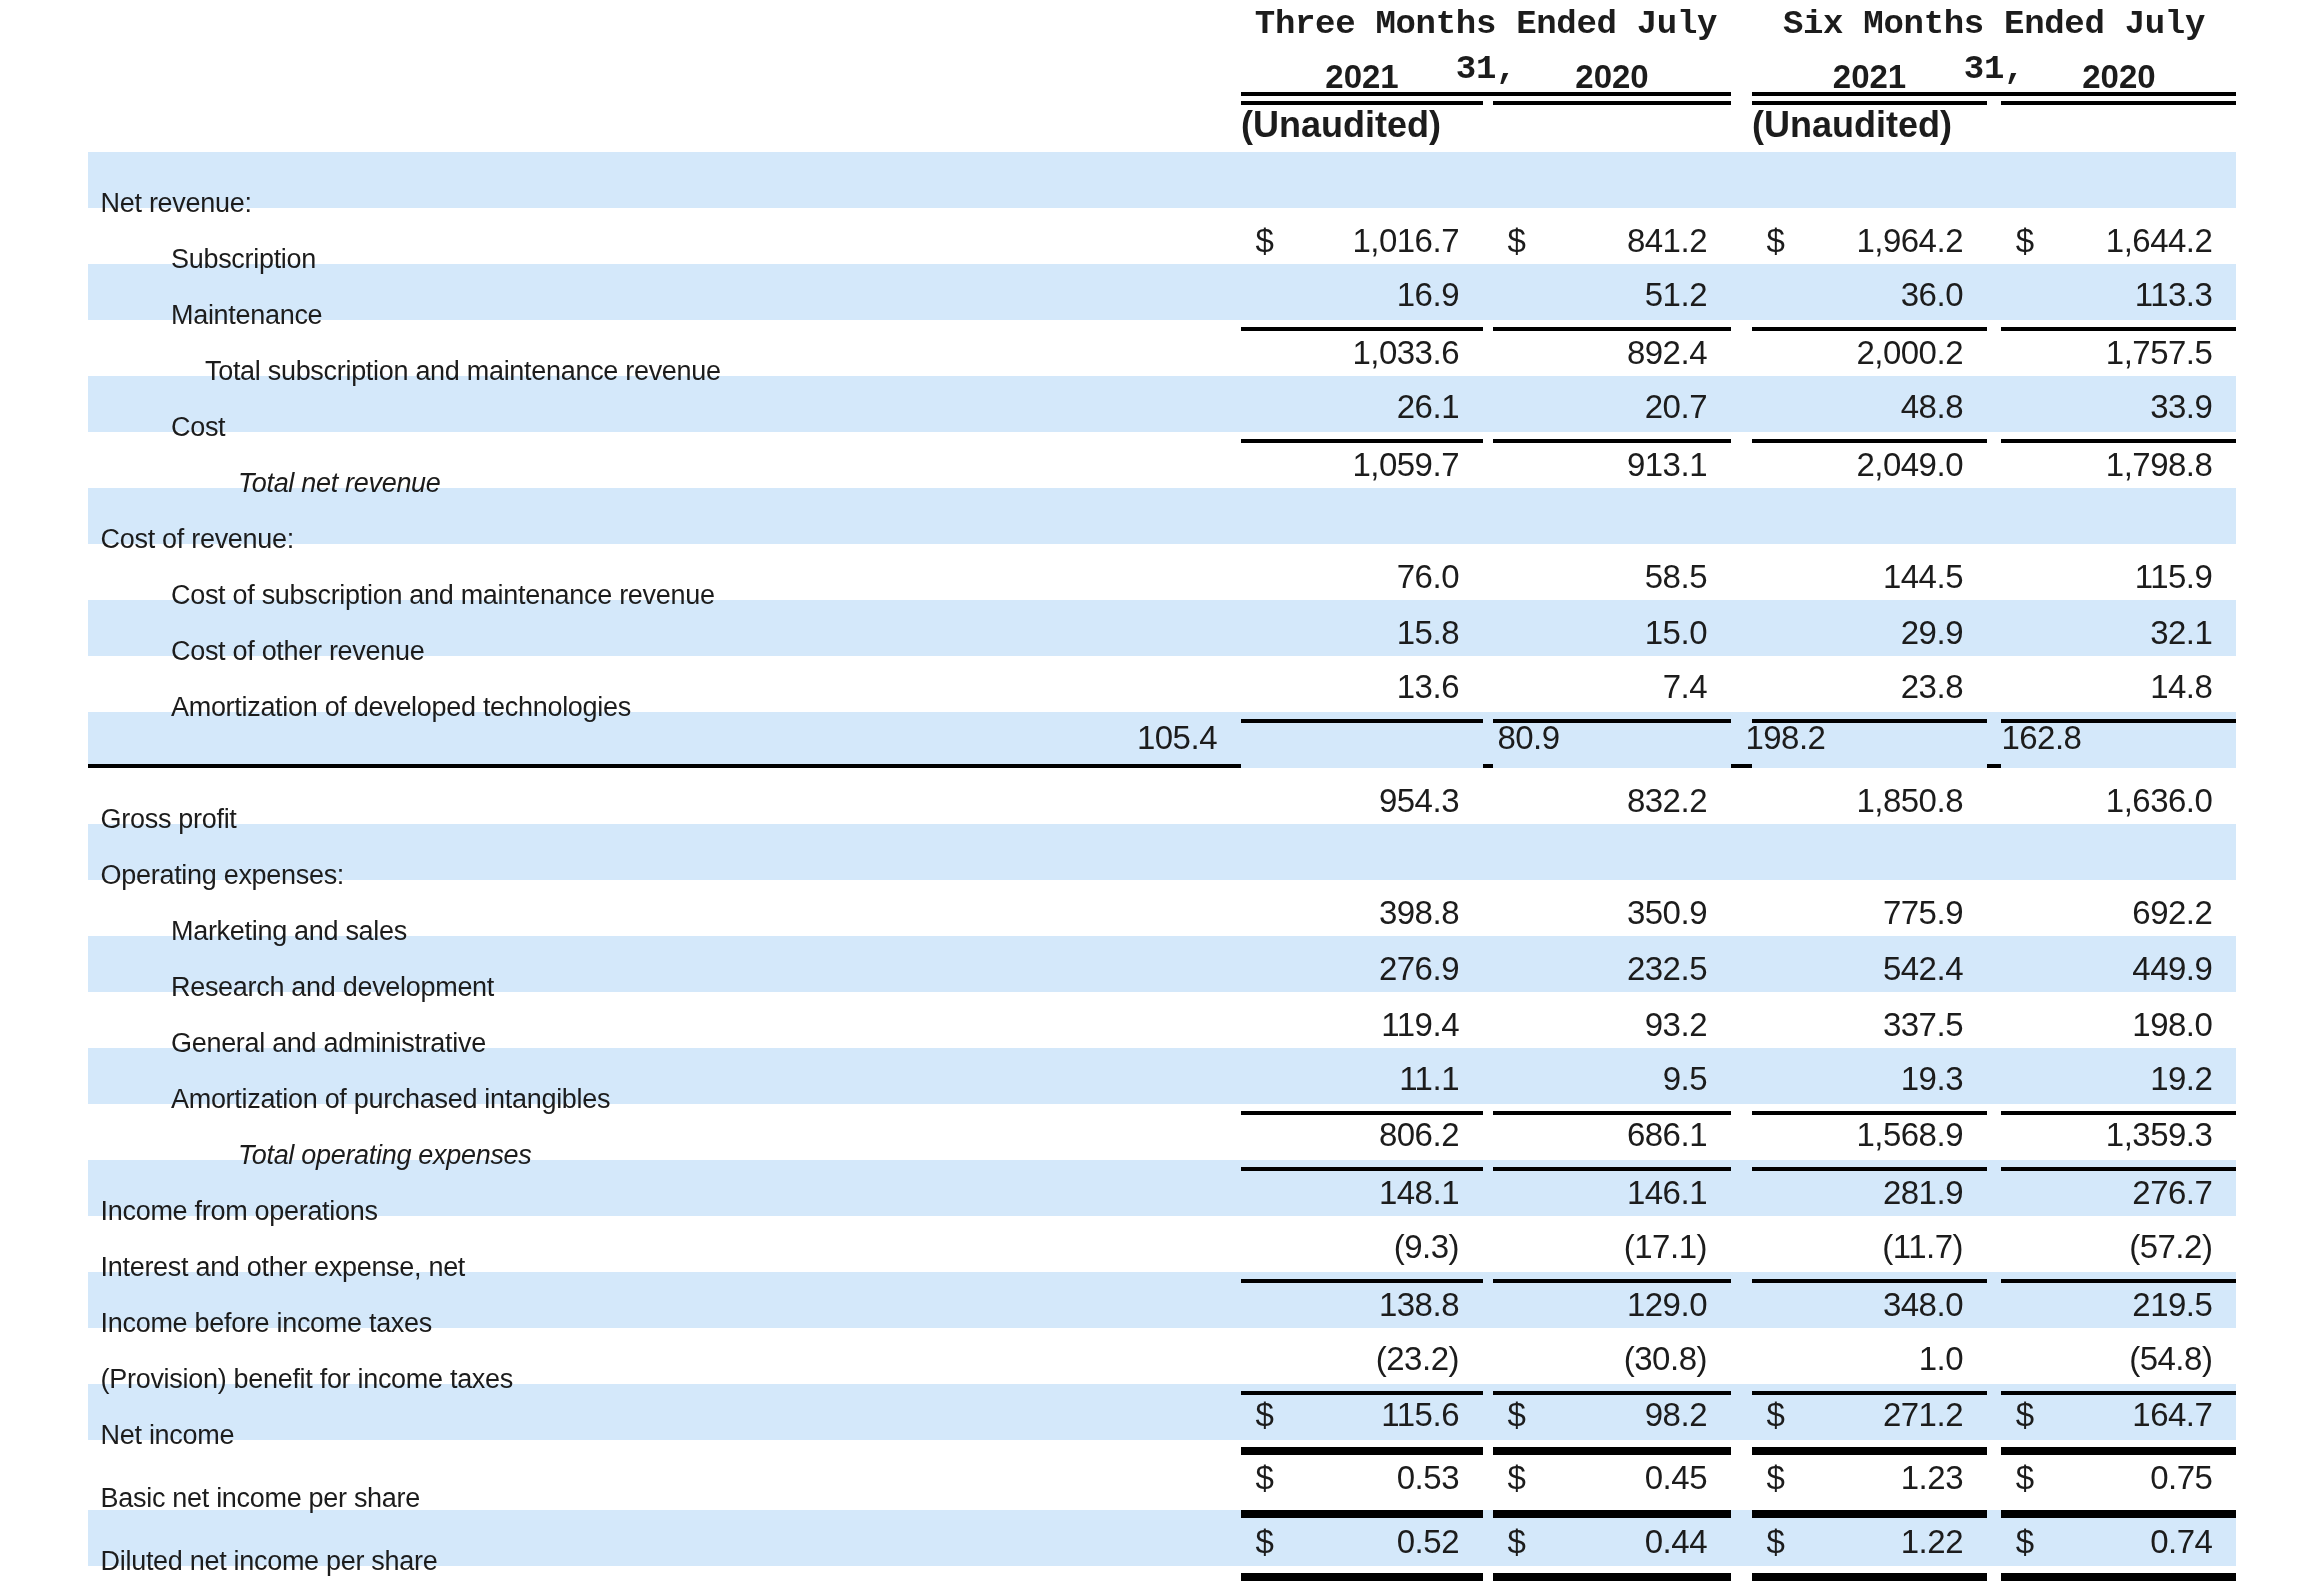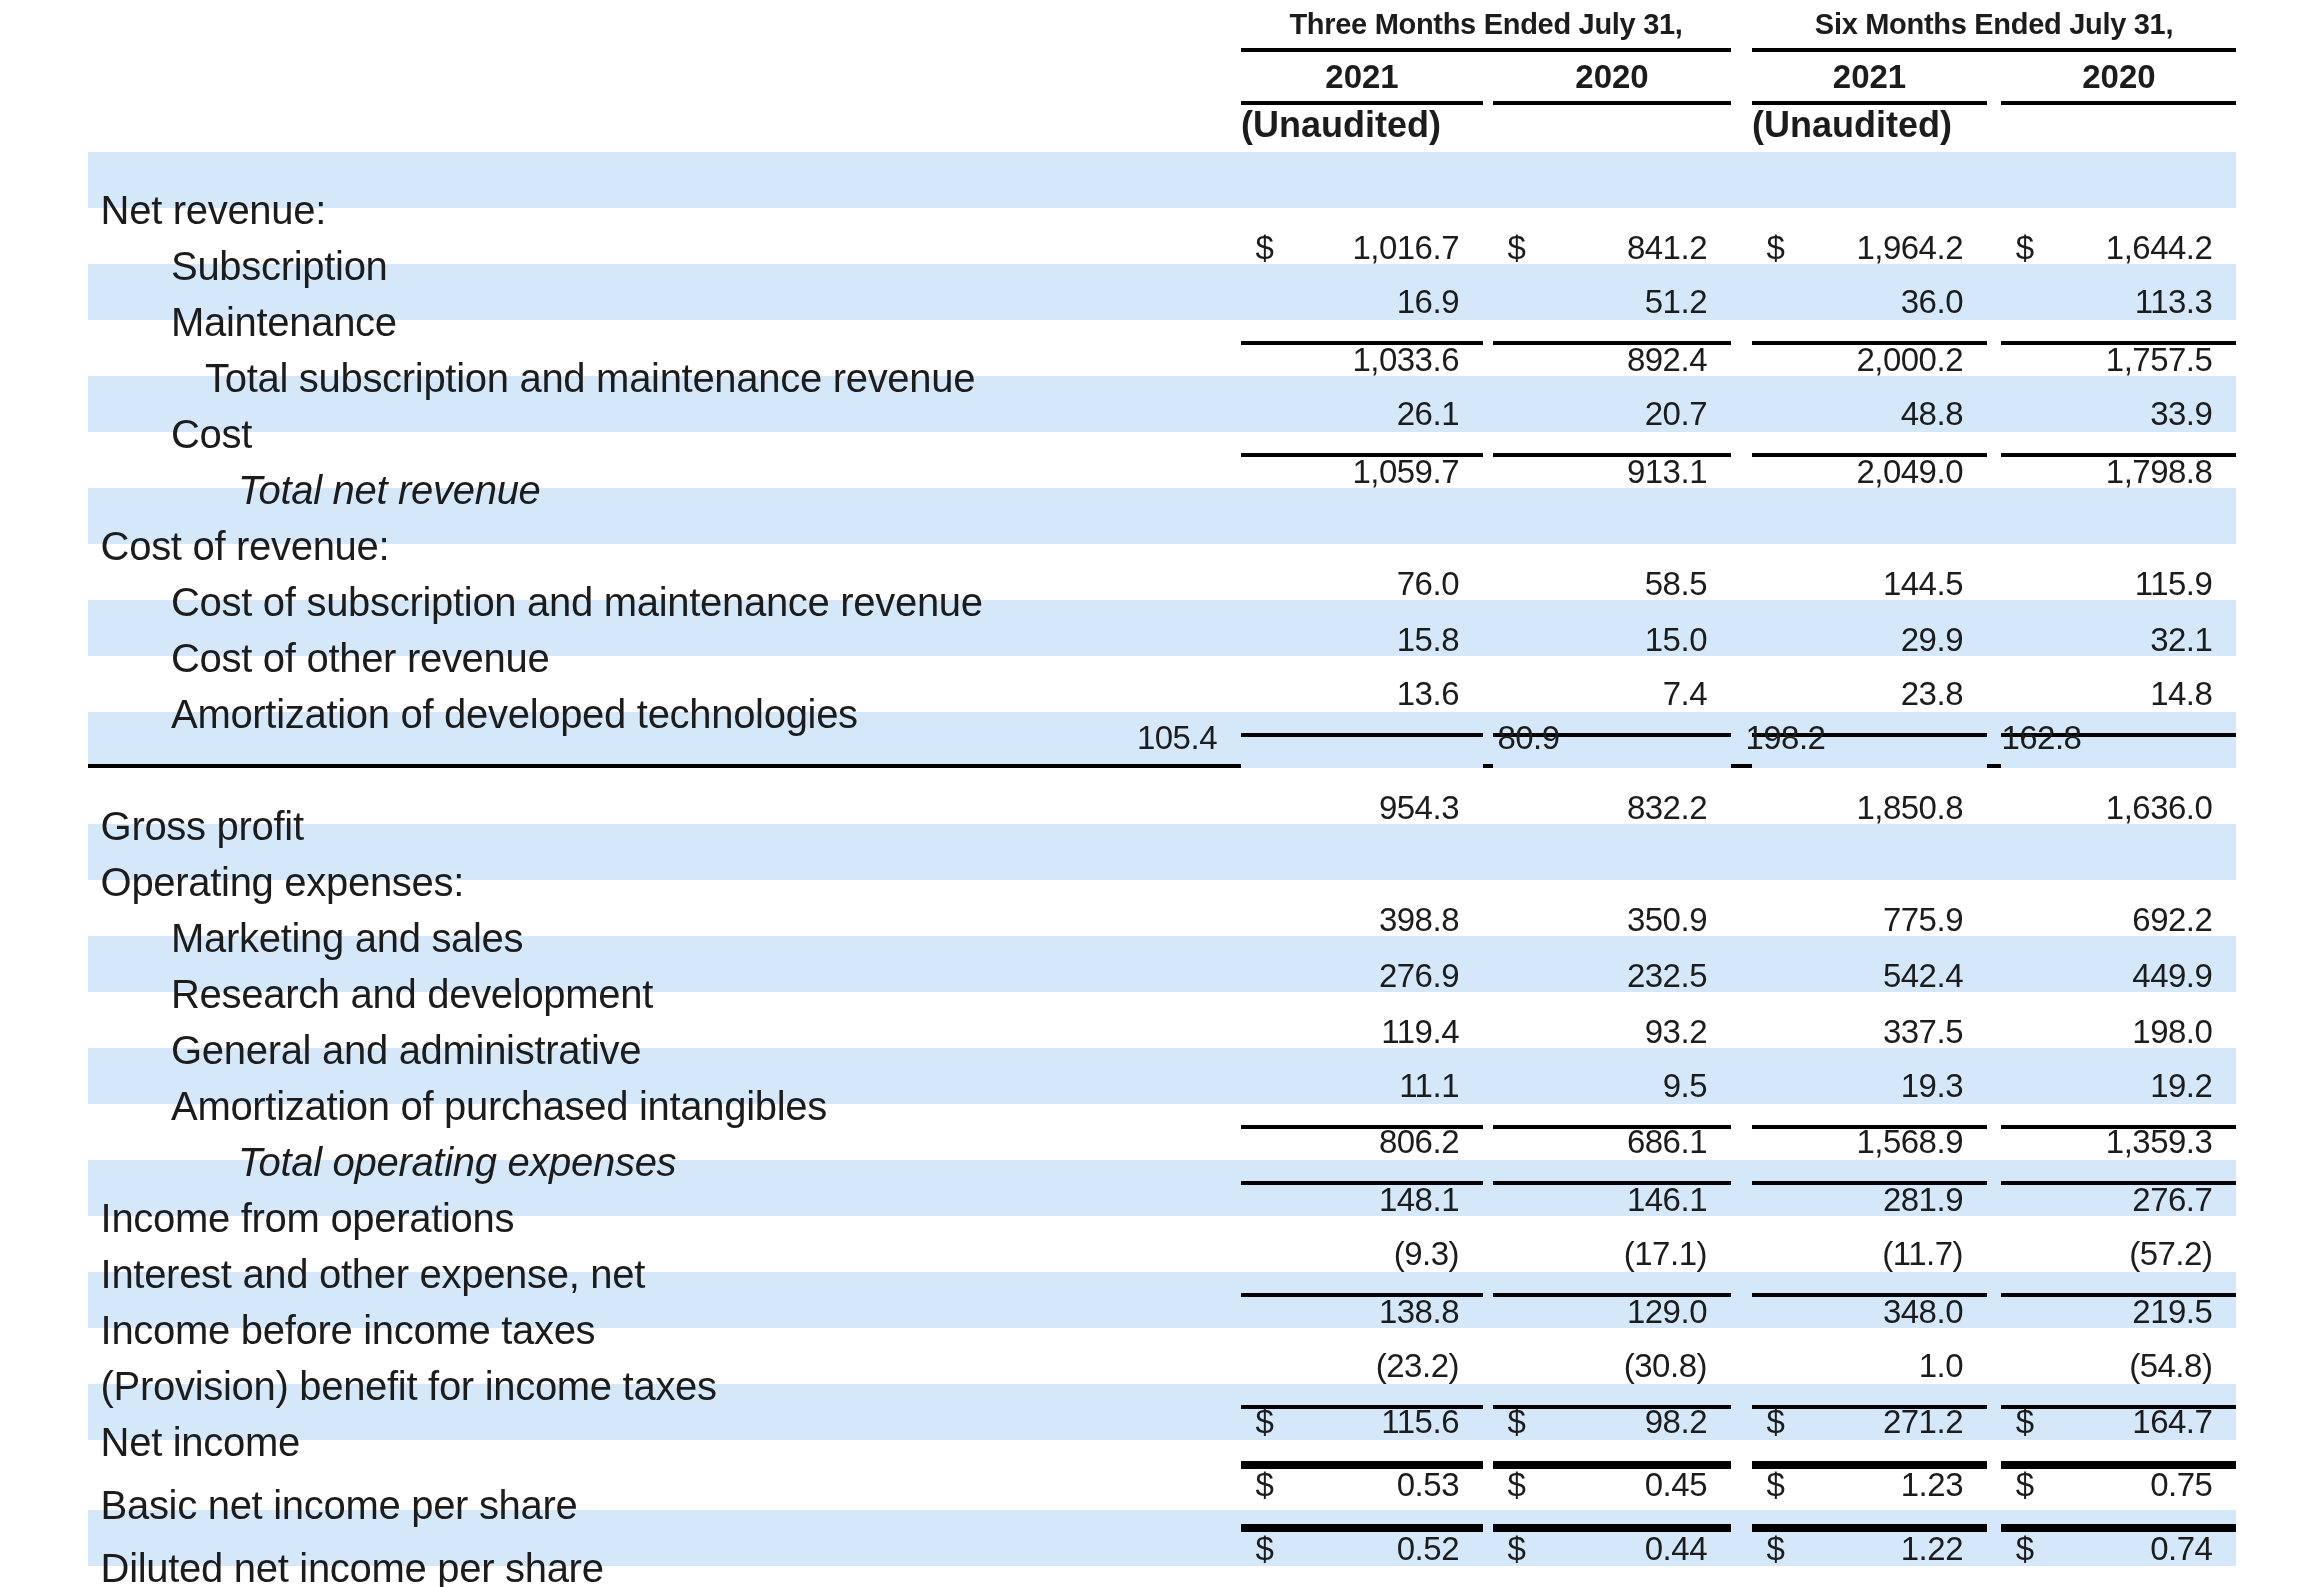--- a/index.html
+++ b/index.html
@@ -3,28 +3,28 @@
 <meta charset="utf-8">
 <style>
   html,body{margin:0;padding:0;}
   body{
     width:2315px;height:1588px;background:#ffffff;overflow:hidden;
     font-family:"Liberation Sans",sans-serif;color:#1c1c1c;
   }
   .sheet{margin-left:88px;width:2148px;padding-top:1.8px;}
   .hdr-row{display:grid;}
   .hdr-periods{grid-template-columns:1153px 490px 21px 484px;height:50px;}
-  .period{border-bottom:4.5px solid #000;text-align:center;font-weight:bold;font-size:29px;line-height:45px;letter-spacing:-0.3px;}
+  .period{border-bottom:4.5px solid #000;text-align:center;font-weight:bold;font-size:34px;line-height:45px;letter-spacing:-0.3px;font-family:Liberation Mono, monospace;}
   .hdr-years{grid-template-columns:1153px 242px 10px 238px 21px 235px 14.4px 235px;height:50px;}
   .year{border-bottom:4.5px solid #000;text-align:center;font-weight:bold;font-size:33px;line-height:49px;}
   .hdr-unaud{grid-template-columns:1153px 490px 21px 484px;height:50px;}
   .unaudited{text-align:left;font-weight:bold;font-size:36px;line-height:45px;}
   .row{display:grid;grid-template-columns:1153px 242px 10px 238px 21px 235px 14.4px 235px;height:56px;}
   .row.blue{background:#d4e8fa;}
-  .lbl{display:flex;align-items:flex-end;font-size:40px;letter-spacing:-0.3px;white-space:nowrap;margin-top:36px;}
+  .lbl{display:flex;align-items:flex-end;font-size:27px;letter-spacing:-0.3px;white-space:nowrap;margin-top:36px;}
   .ind0{padding-left:12.6px;}
   .ind1{padding-left:83px;}
   .ind2{padding-left:117px;}
   .ind3{padding-left:150px;font-style:italic;}
   .grp{display:flex;align-items:center;font-size:33px;letter-spacing:-0.5px;position:relative;box-sizing:border-box;}
   .grp .d{width:50px;padding-left:14.4px;}
   .grp .v{flex:1;text-align:right;padding-right:24px;}
   .grp.rs{border-bottom:4.5px solid #000;}
   .grp.rd{border-bottom:4.5px solid #000;}
   .grp.rd::after{content:"";position:absolute;left:0;right:0;bottom:-8px;height:4.5px;background:#000;}

